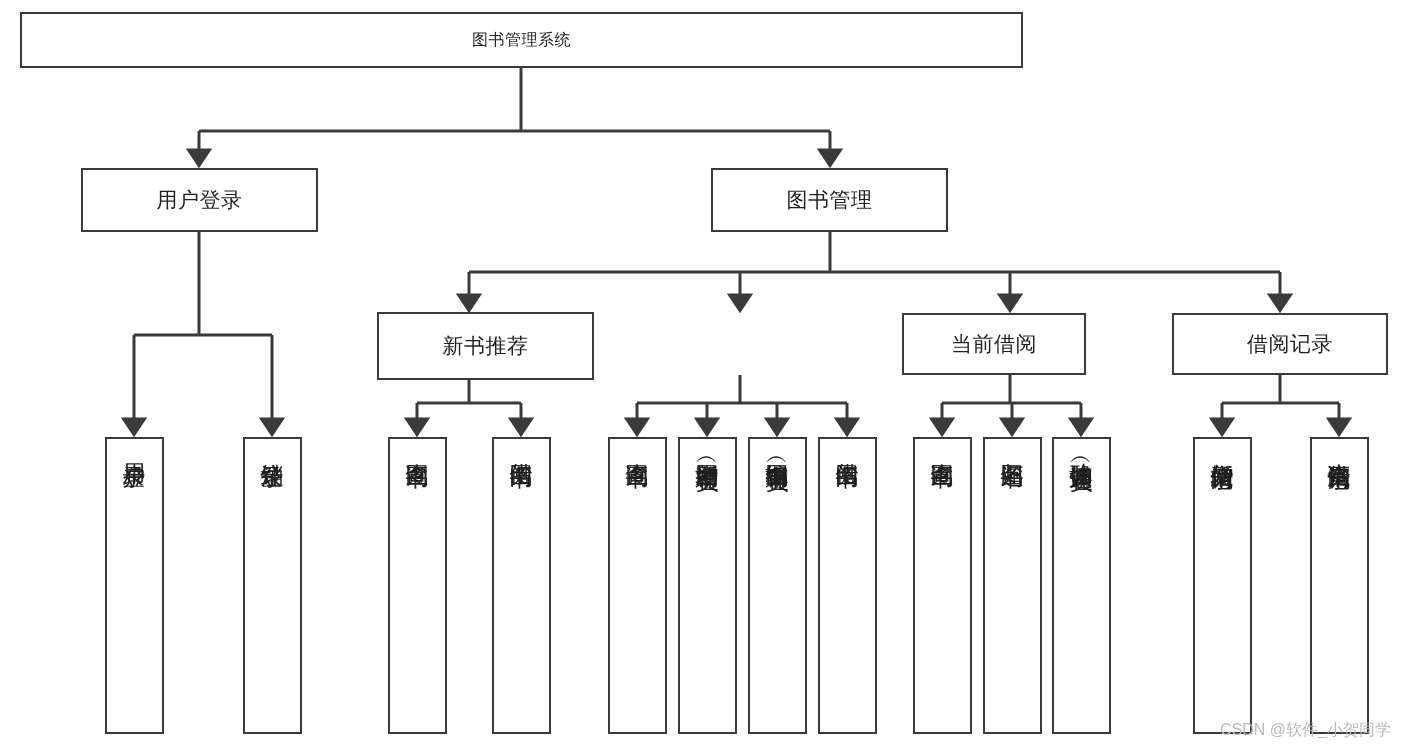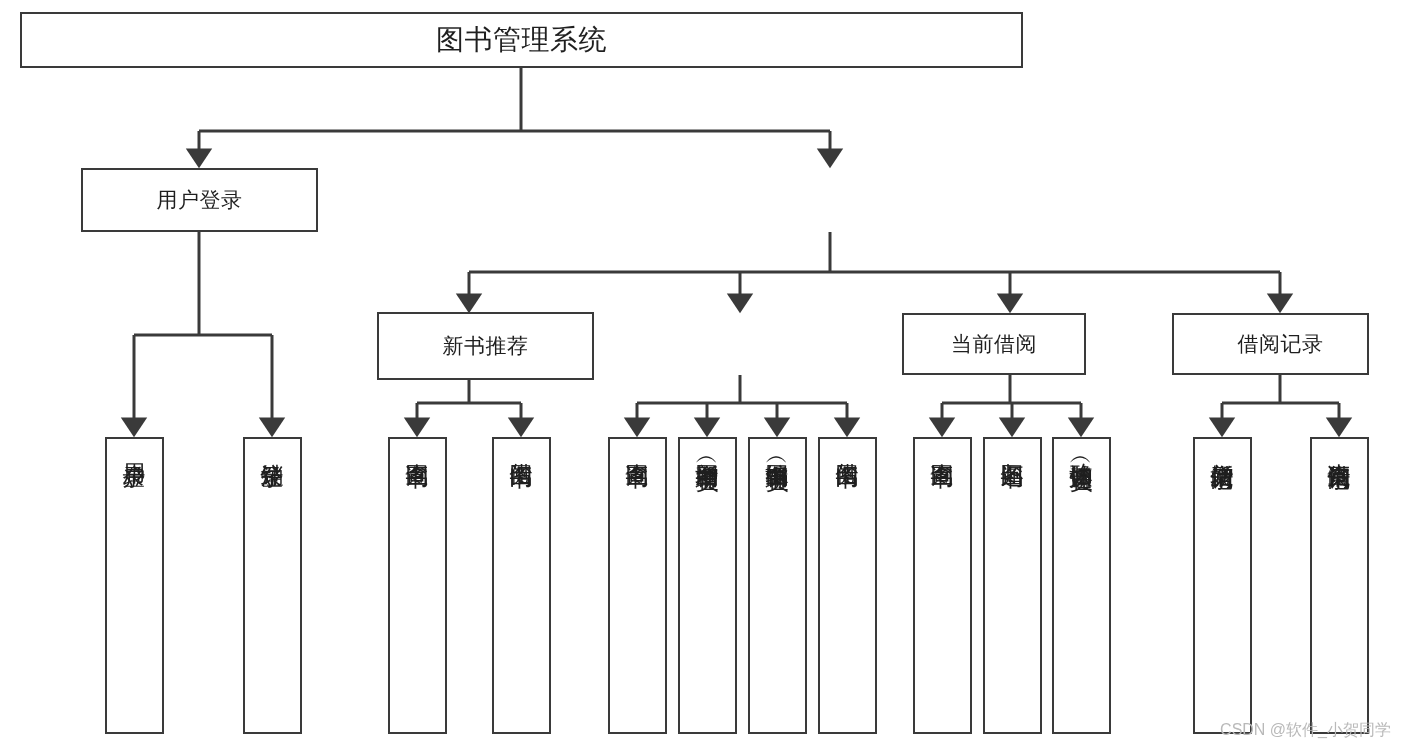--- a/index.html
+++ b/index.html
@@ -55,21 +55,21 @@
     padding-top: 6px;
   }
   .node.v .label {
     writing-mode: vertical-rl;
     text-orientation: upright;
     font-size: 23px;
     line-height: 1.05;
     letter-spacing: 1px;
     white-space: nowrap;
   }
-  .node.root .label { font-size: 28px; }
+  .node.root .label { font-size: 16px; }
 
   .watermark {
     position: absolute;
     right: 14px;
     bottom: 6px;
     font-size: 16px;
     color: #b9b9b9;
     z-index: 5;
     white-space: nowrap;
     font-family: "Liberation Sans", "DejaVu Sans", sans-serif;
@@ -130,28 +130,31 @@
     </g>
   </svg>
 
   <div class="node h root" style="left:20px; top:12px; width:1003px; height:56px;">
     <span class="label">图书管理系统</span>
   </div>
 
   <div class="node h" style="left:81px; top:168px; width:237px; height:64px;">
     <span class="label">用户登录</span>
   </div>
+  <div class="node h" style="left:711px; top:168px; width:237px; height:64px;">
+    <span class="label">图书管理</span>
+  </div>
 
   <div class="node h" style="left:361px; top:312px; width:217px; height:68px;margin-left:16px;">
     <span class="label">新书推荐</span>
   </div>
   <div class="node h" style="left:902px; top:313px; width:184px; height:62px;">
     <span class="label">当前借阅</span>
   </div>
-  <div class="node h" style="left:1172px; top:313px; width:197px; height:62px;padding-left:20px;">
+  <div class="node h" style="left:1172px; top:313px; width:216px; height:62px;padding-left:20px;">
     <span class="label">借阅记录</span>
   </div>
 
   <div class="node v" style="left:105px; top:437px; width:59px; height:297px;">
     <span class="label">用户登录</span>
   </div>
   <div class="node v" style="left:243px; top:437px; width:59px; height:297px;">
     <span class="label">注销登录</span>
   </div>
 

